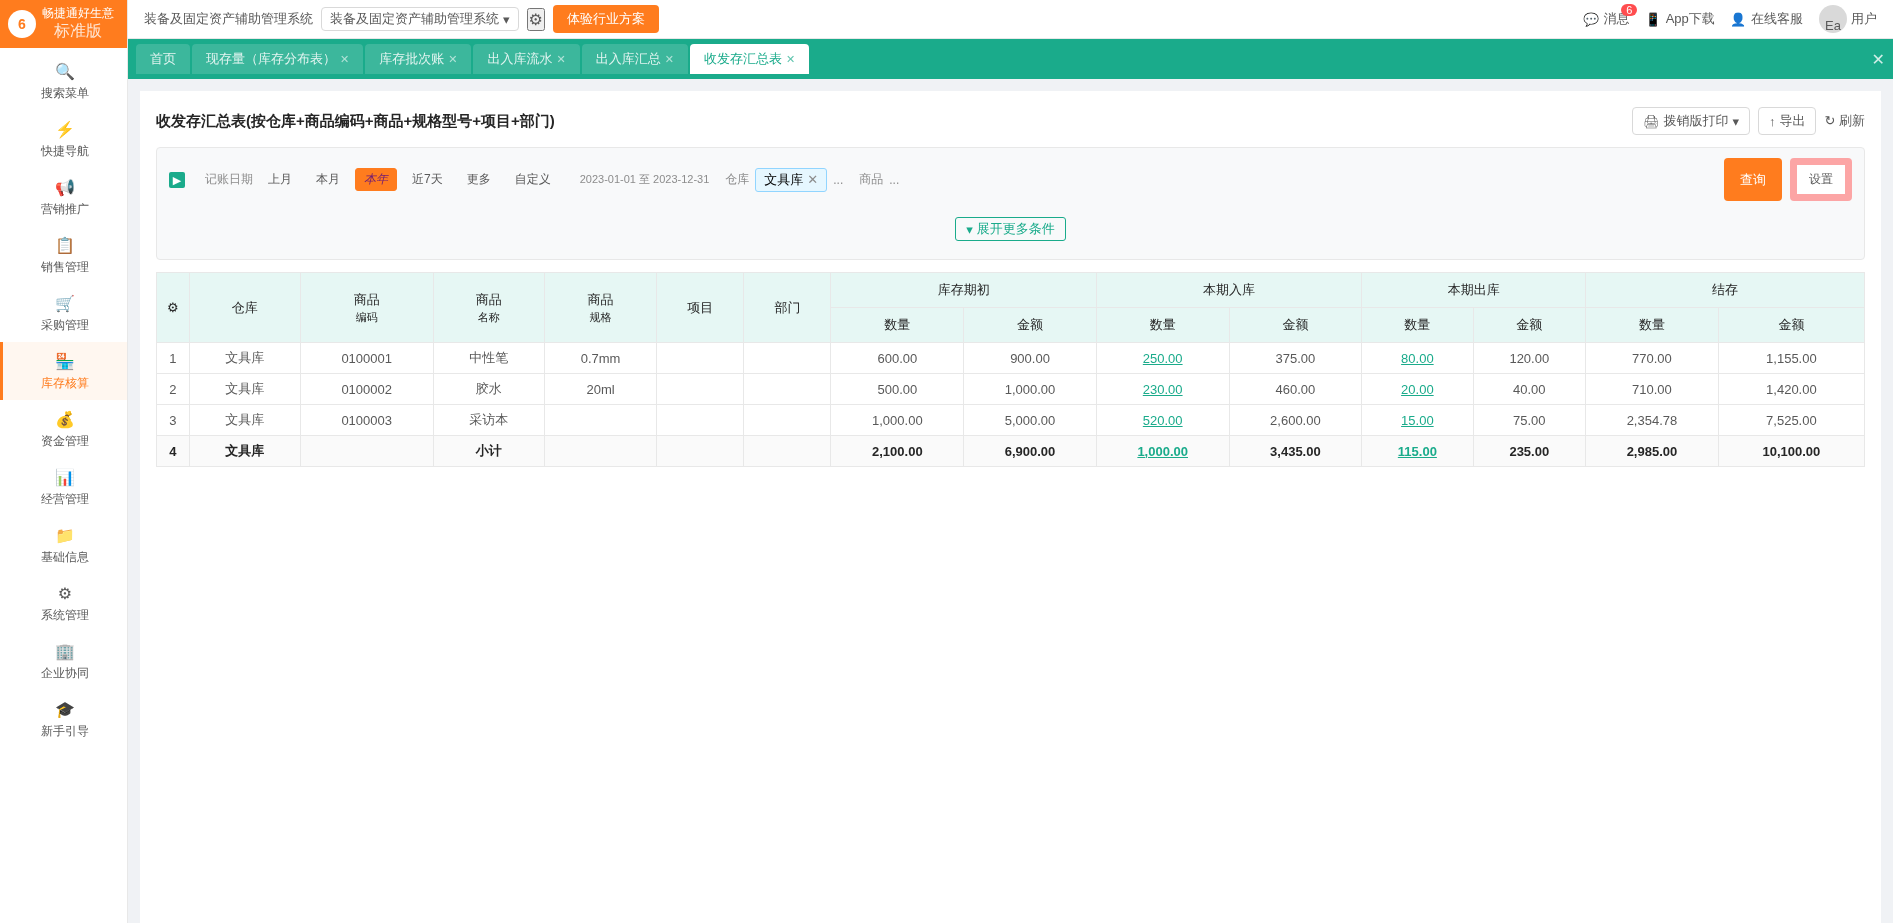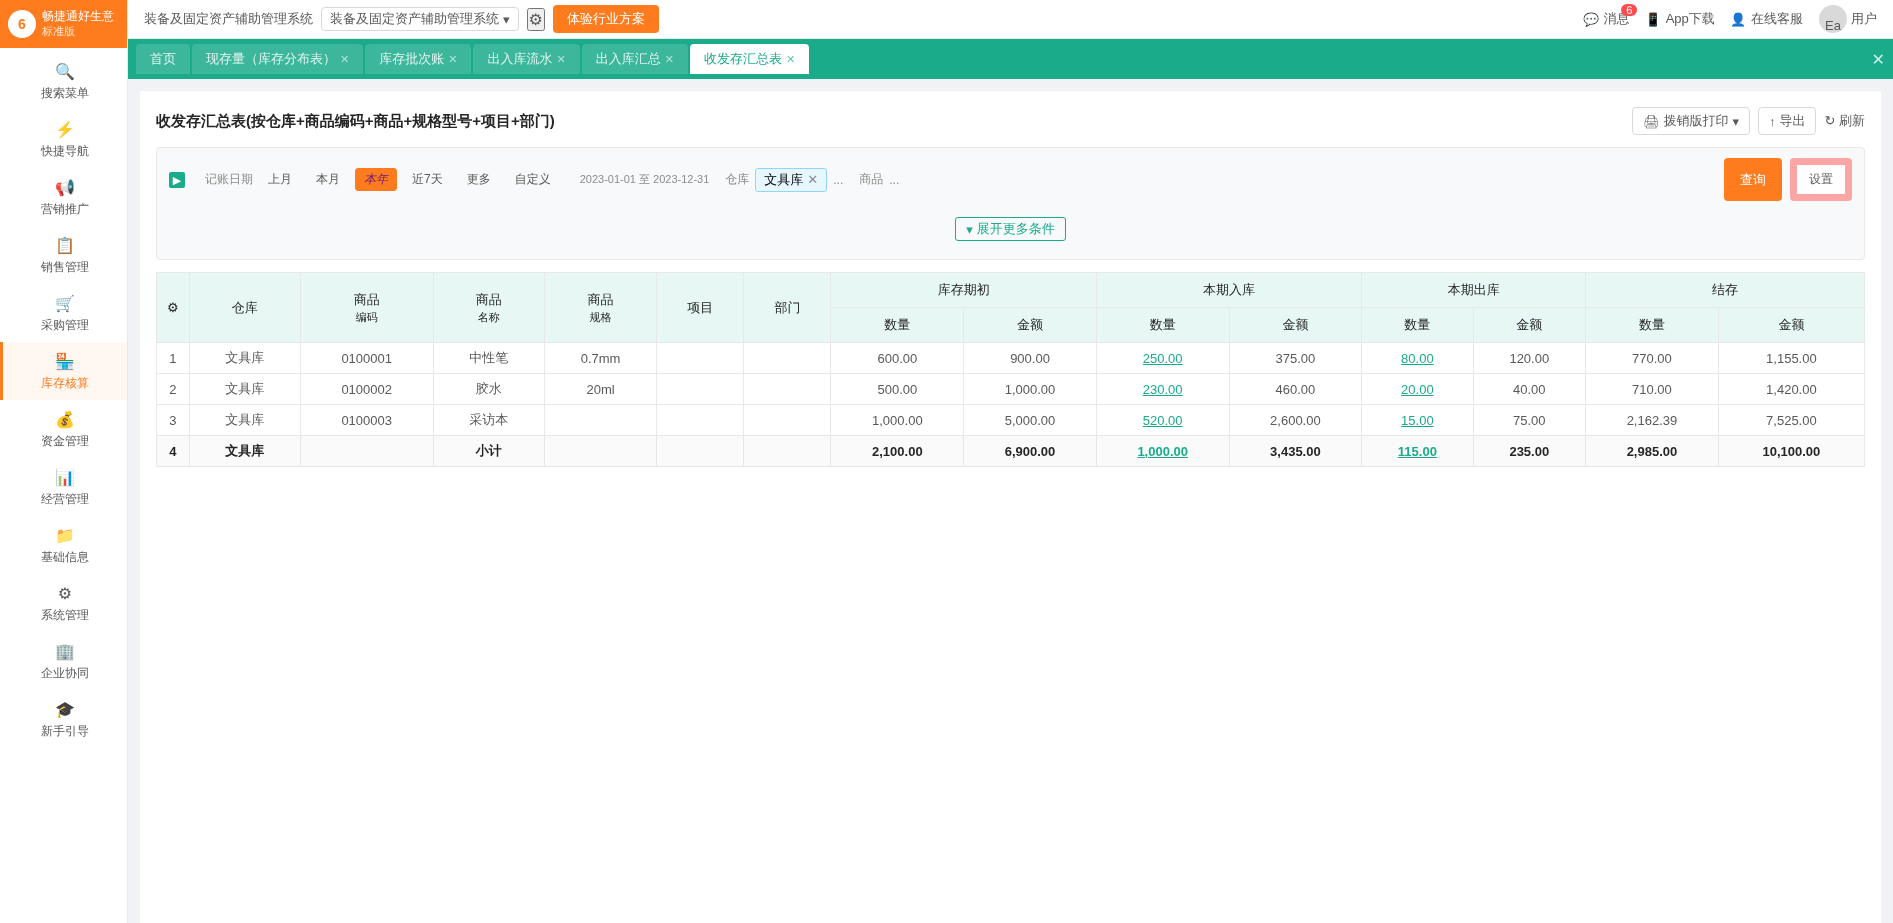--- a/index.html
+++ b/index.html
@@ -4,21 +4,21 @@
   <style>
     * { box-sizing: border-box; margin: 0; padding: 0; font-family: 'Microsoft YaHei', Arial, sans-serif; font-size: 13px; }
     body { background: #f0f2f5; display: flex; flex-direction: row; height: 923px; overflow: hidden; }
 
     
     #sidebar { width: 128px; background: #fff; display: flex; flex-direction: column; height: 100%; border-right: 1px solid #e8e8e8; }
     #sidebar-header { background: #ff7c1e; padding: 10px 8px; display: flex; align-items: center; gap: 6px; height: 48px; }
     #sidebar-logo { width: 28px; height: 28px; background: #fff; border-radius: 50%; display: flex; align-items: center; justify-content: center; }
     #sidebar-logo span { color: #ff7c1e; font-weight: bold; font-size: 14px; }
     #sidebar-title { color: #fff; font-size: 12px; line-height: 1.3; }
-    #sidebar-edition { color: rgba(255,255,255,0.8); font-size: 11px; }
+    #sidebar-edition { color: rgba(255,255,255,0.8); font-size: 16px; margin-left: 12px; }
 
     .sidebar-menu { flex: 1; overflow-y: auto; padding: 4px 0; }
     .sidebar-item { display: flex; flex-direction: column; align-items: center; padding: 10px 4px 8px; cursor: pointer; color: #595959; gap: 4px; border-left: 3px solid transparent; }
     .sidebar-item.active { background: #fff7f0; color: #ff7c1e; border-left: 3px solid #ff7c1e; }
     .sidebar-item .icon { font-size: 16px; }
     .sidebar-item .label { font-size: 12px; }
 
     
     #main { flex: 1; display: flex; flex-direction: column; height: 100%; overflow: hidden; }
 
@@ -350,21 +350,21 @@
       <td>采访本</td>
       <td></td>
       <td></td>
       <td></td>
       <td>1,000.00</td>
       <td>5,000.00</td>
       <td><span class="underline">520.00</span></td>
       <td>2,600.00</td>
       <td><span class="underline">15.00</span></td>
       <td>75.00</td>
-      <td>2,162.39</td>
+      <td>2,354.78</td>
       <td>7,525.00</td>
     </tr>
             </tbody>
           <tfoot>
             <tr class="subtotal">
               <td>4</td>
               <td><strong>文具库</strong></td>
               <td></td>
               <td><strong>小计</strong></td>
               <td></td>

